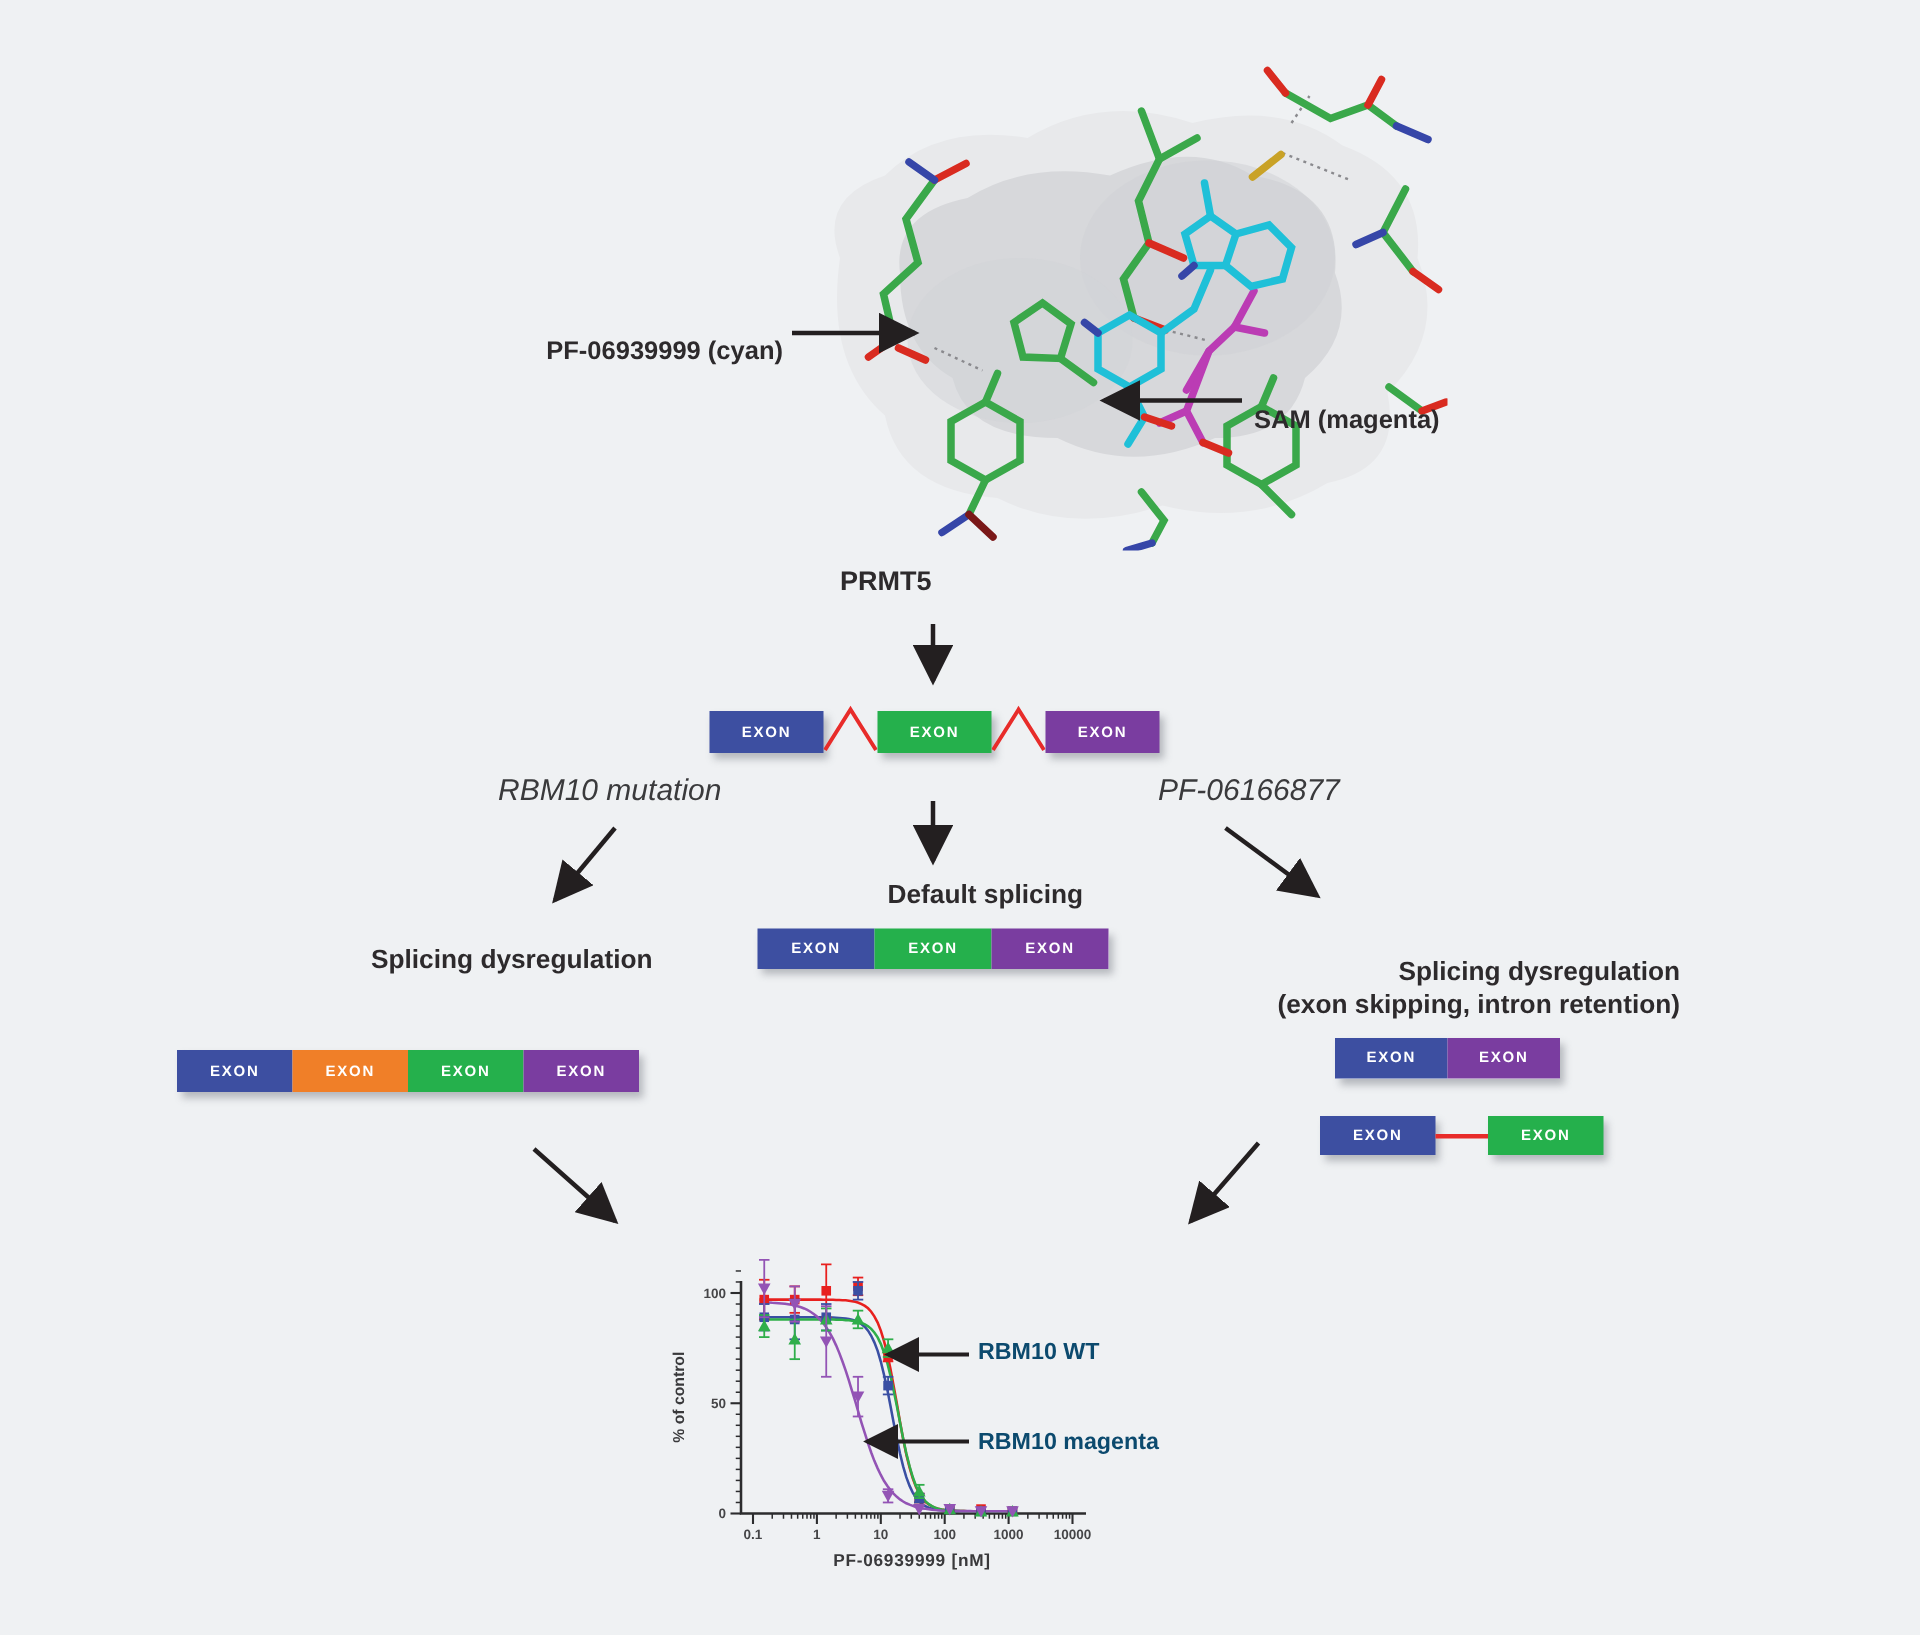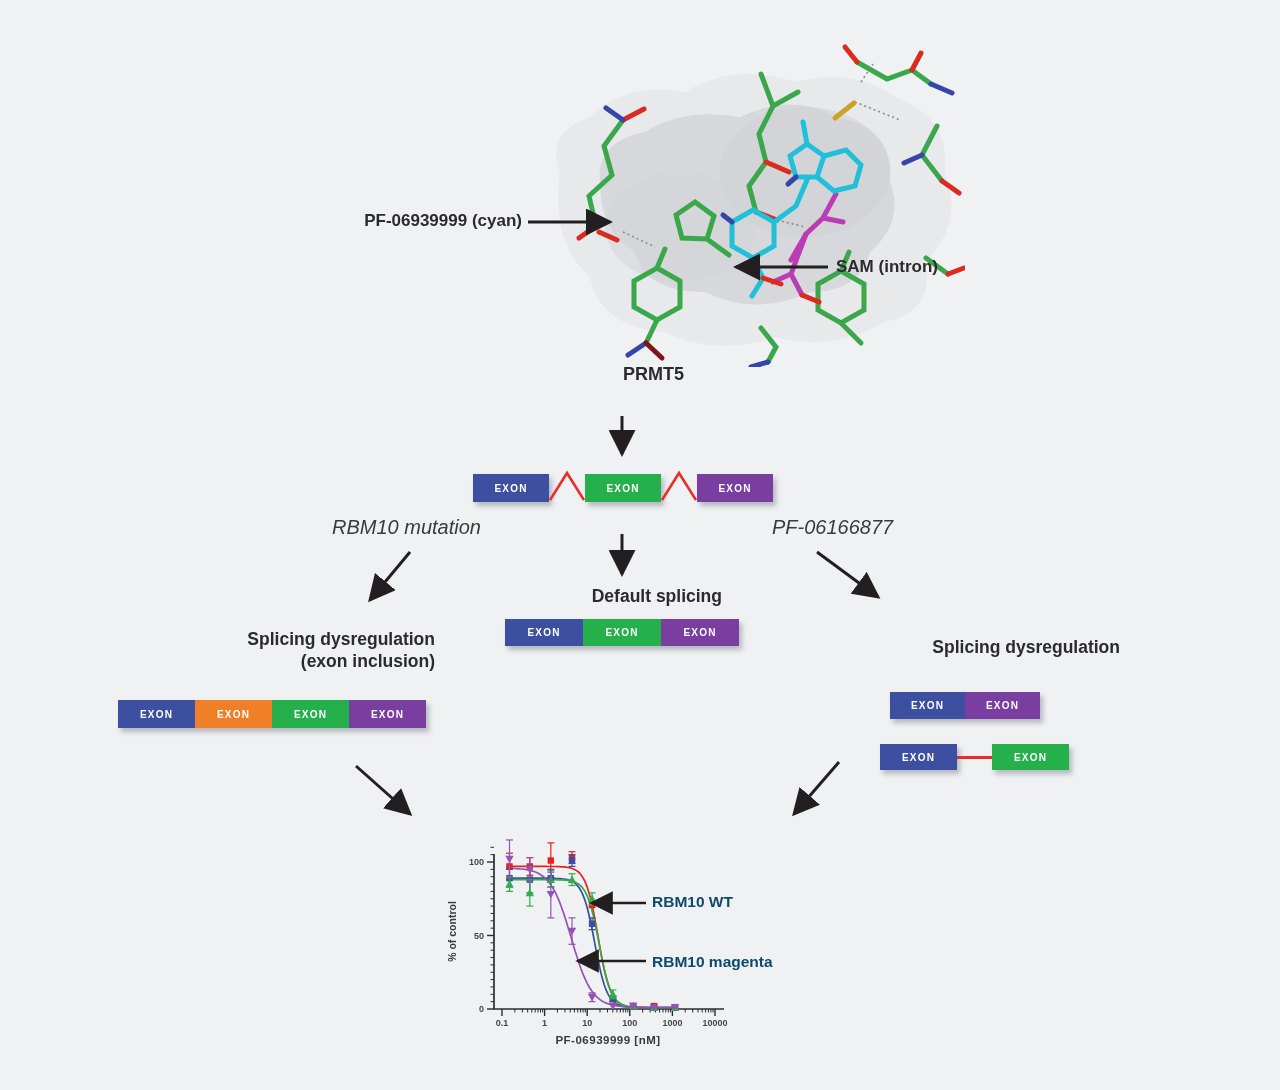--- a/index.html
+++ b/index.html
@@ -1,19 +1,19 @@
 <!DOCTYPE html>
 <html><head>
 <meta charset="utf-8">
 <style>
   html,body{margin:0;padding:0;background:#eff1f3;}
   #canvas{position:relative;width:1280px;height:1090px;background:#eff1f3;
           font-family:"Liberation Sans",sans-serif;color:#2d2a2c;overflow:hidden;}
   .abs{position:absolute;}
-  .lbl{font-weight:bold;font-size:17px;white-space:nowrap;color:#2d2a2c;}
+  .lbl{font-weight:bold;font-size:17px;white-space:nowrap;color:#2d2a2c;margin-top:13px;}
   .italic{font-style:italic;font-size:20px;color:#3a3a3c;white-space:nowrap;}
   .title{font-weight:bold;font-size:17.5px;text-align:right;line-height:1.28;white-space:nowrap;color:#2d2a2c;}
   .exon-bar{display:flex;align-items:flex-end;}
   .exon-seg{display:flex;align-items:center;justify-content:center;color:#fff;
             font-size:10px;font-weight:700;letter-spacing:1.2px;}
   .joined{box-shadow:3px 4px 5px rgba(110,115,125,.45);}
   .bar-premrna .exon-seg{width:76px;height:28px;box-shadow:3px 4px 5px rgba(110,115,125,.45);}
   .bar-default .exon-seg{width:78px;height:27px;}
   .bar-inclusion .exon-seg{width:77px;height:28px;}
   .bar-skip .exon-seg{width:75px;height:27px;}
@@ -89,31 +89,31 @@
       <path d="M319,134 L341,128 L356,143 L350,164 L329,169 L312,155"></path>
       <path d="M302,122 L298,100"></path>
       <path d="M248,236 L258,256 L247,274"></path>
       <path d="M227,200 L218,193" stroke="#3646a8"></path>
       <path d="M291,155 L283,162" stroke="#3646a8"></path>
       <path d="M258,256 L276,262" stroke="#d92b20"></path>
     </g>
   </svg>
 
   <div class="abs lbl" style="left:300px;top:211px;width:222px;text-align:right">PF-06939999 (cyan)</div>
-  <div class="abs lbl" style="left:836px;top:257px">SAM (intron)</div>
-  <div class="abs lbl" style="left:560px;top:364px;width:124px;text-align:right;font-size:18px">PRMT5</div>
+  <div class="abs lbl" style="left:836px;top:257px">SAM (magenta)</div>
+  <div class="abs lbl" style="left:560px;top:364px;width:124px;text-align:left;font-size:18px">PRMT5</div>
   <div class="abs italic" style="left:332px;top:516px">RBM10 mutation</div>
   <div class="abs italic" style="left:772px;top:516px">PF-06166877</div>
   <div class="abs title" style="left:522px;top:585px;width:200px">Default splicing</div>
   <div class="abs title" style="left:140px;top:628px;width:295px">
     <div>Splicing dysregulation</div>
-    <div>(exon inclusion)</div>
   </div>
   <div class="abs title" style="left:790px;top:636px;width:330px">
     <div>Splicing dysregulation</div>
+    <div>(exon skipping, intron retention)</div>
   </div>
 
   <div class="abs exon-bar bar-premrna" style="left:473px;top:470px">
       <span class="exon-seg" style="background: rgb(61, 79, 161);">EXON</span>
       <svg width="36" height="32">
         <polyline points="1,30 18,3 35,30" fill="none" stroke="#e82c2a" stroke-width="2.6"></polyline>
       </svg>
       <span class="exon-seg" style="background: rgb(37, 176, 76);">EXON</span>
       <svg width="36" height="32">
         <polyline points="1,30 18,3 35,30" fill="none" stroke="#e82c2a" stroke-width="2.6"></polyline>

